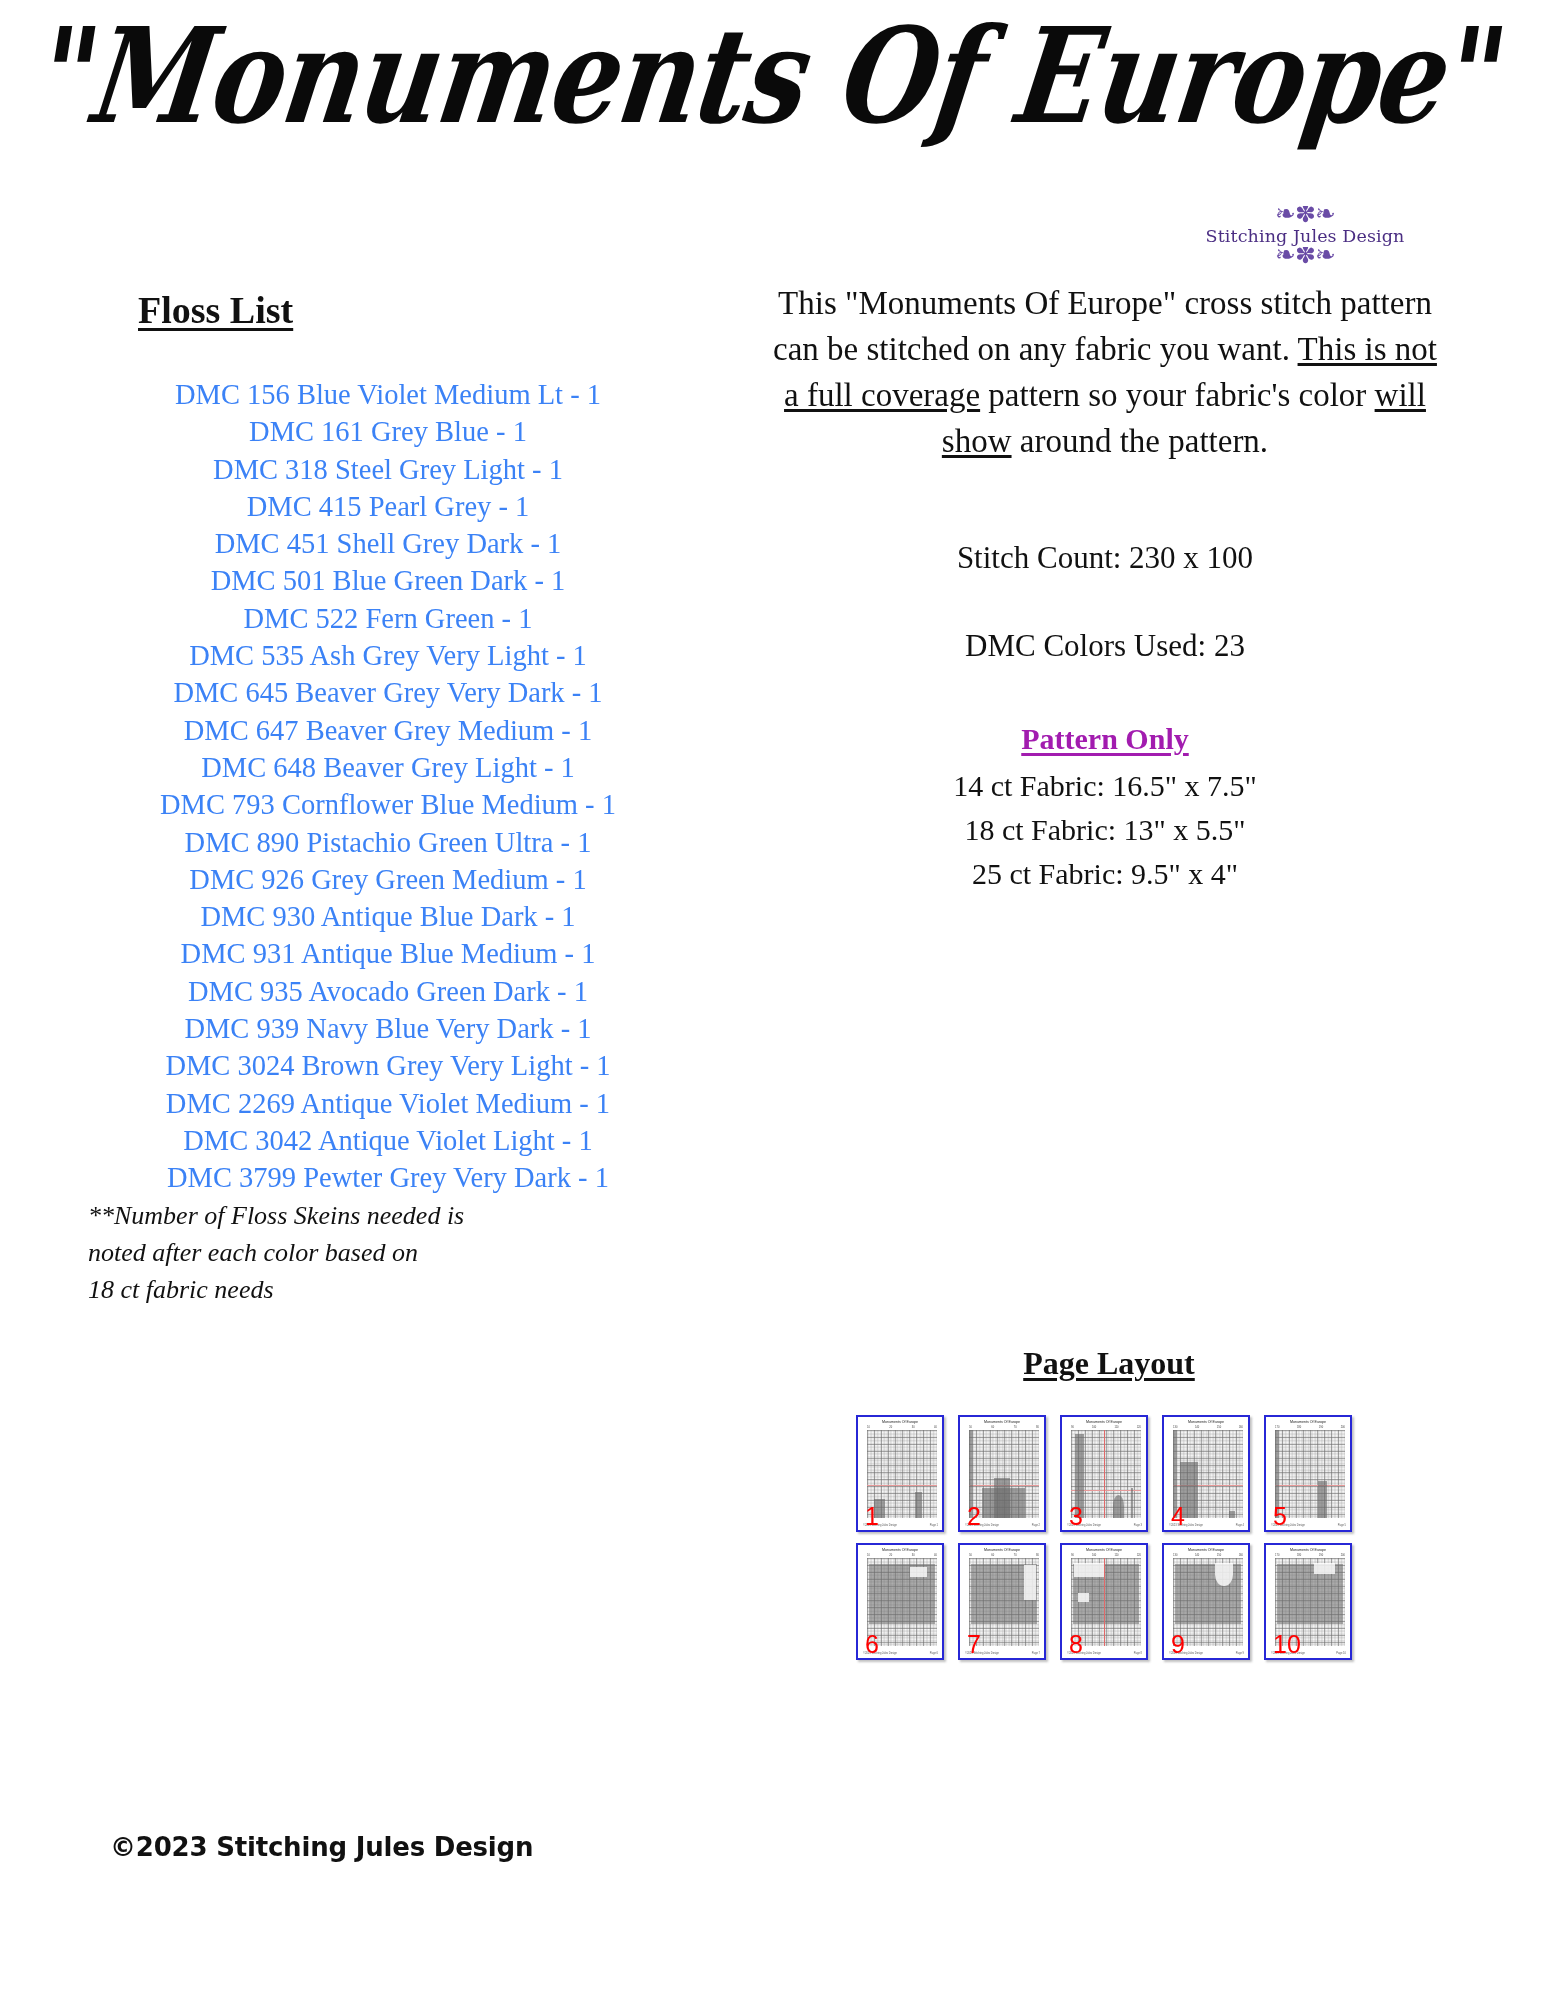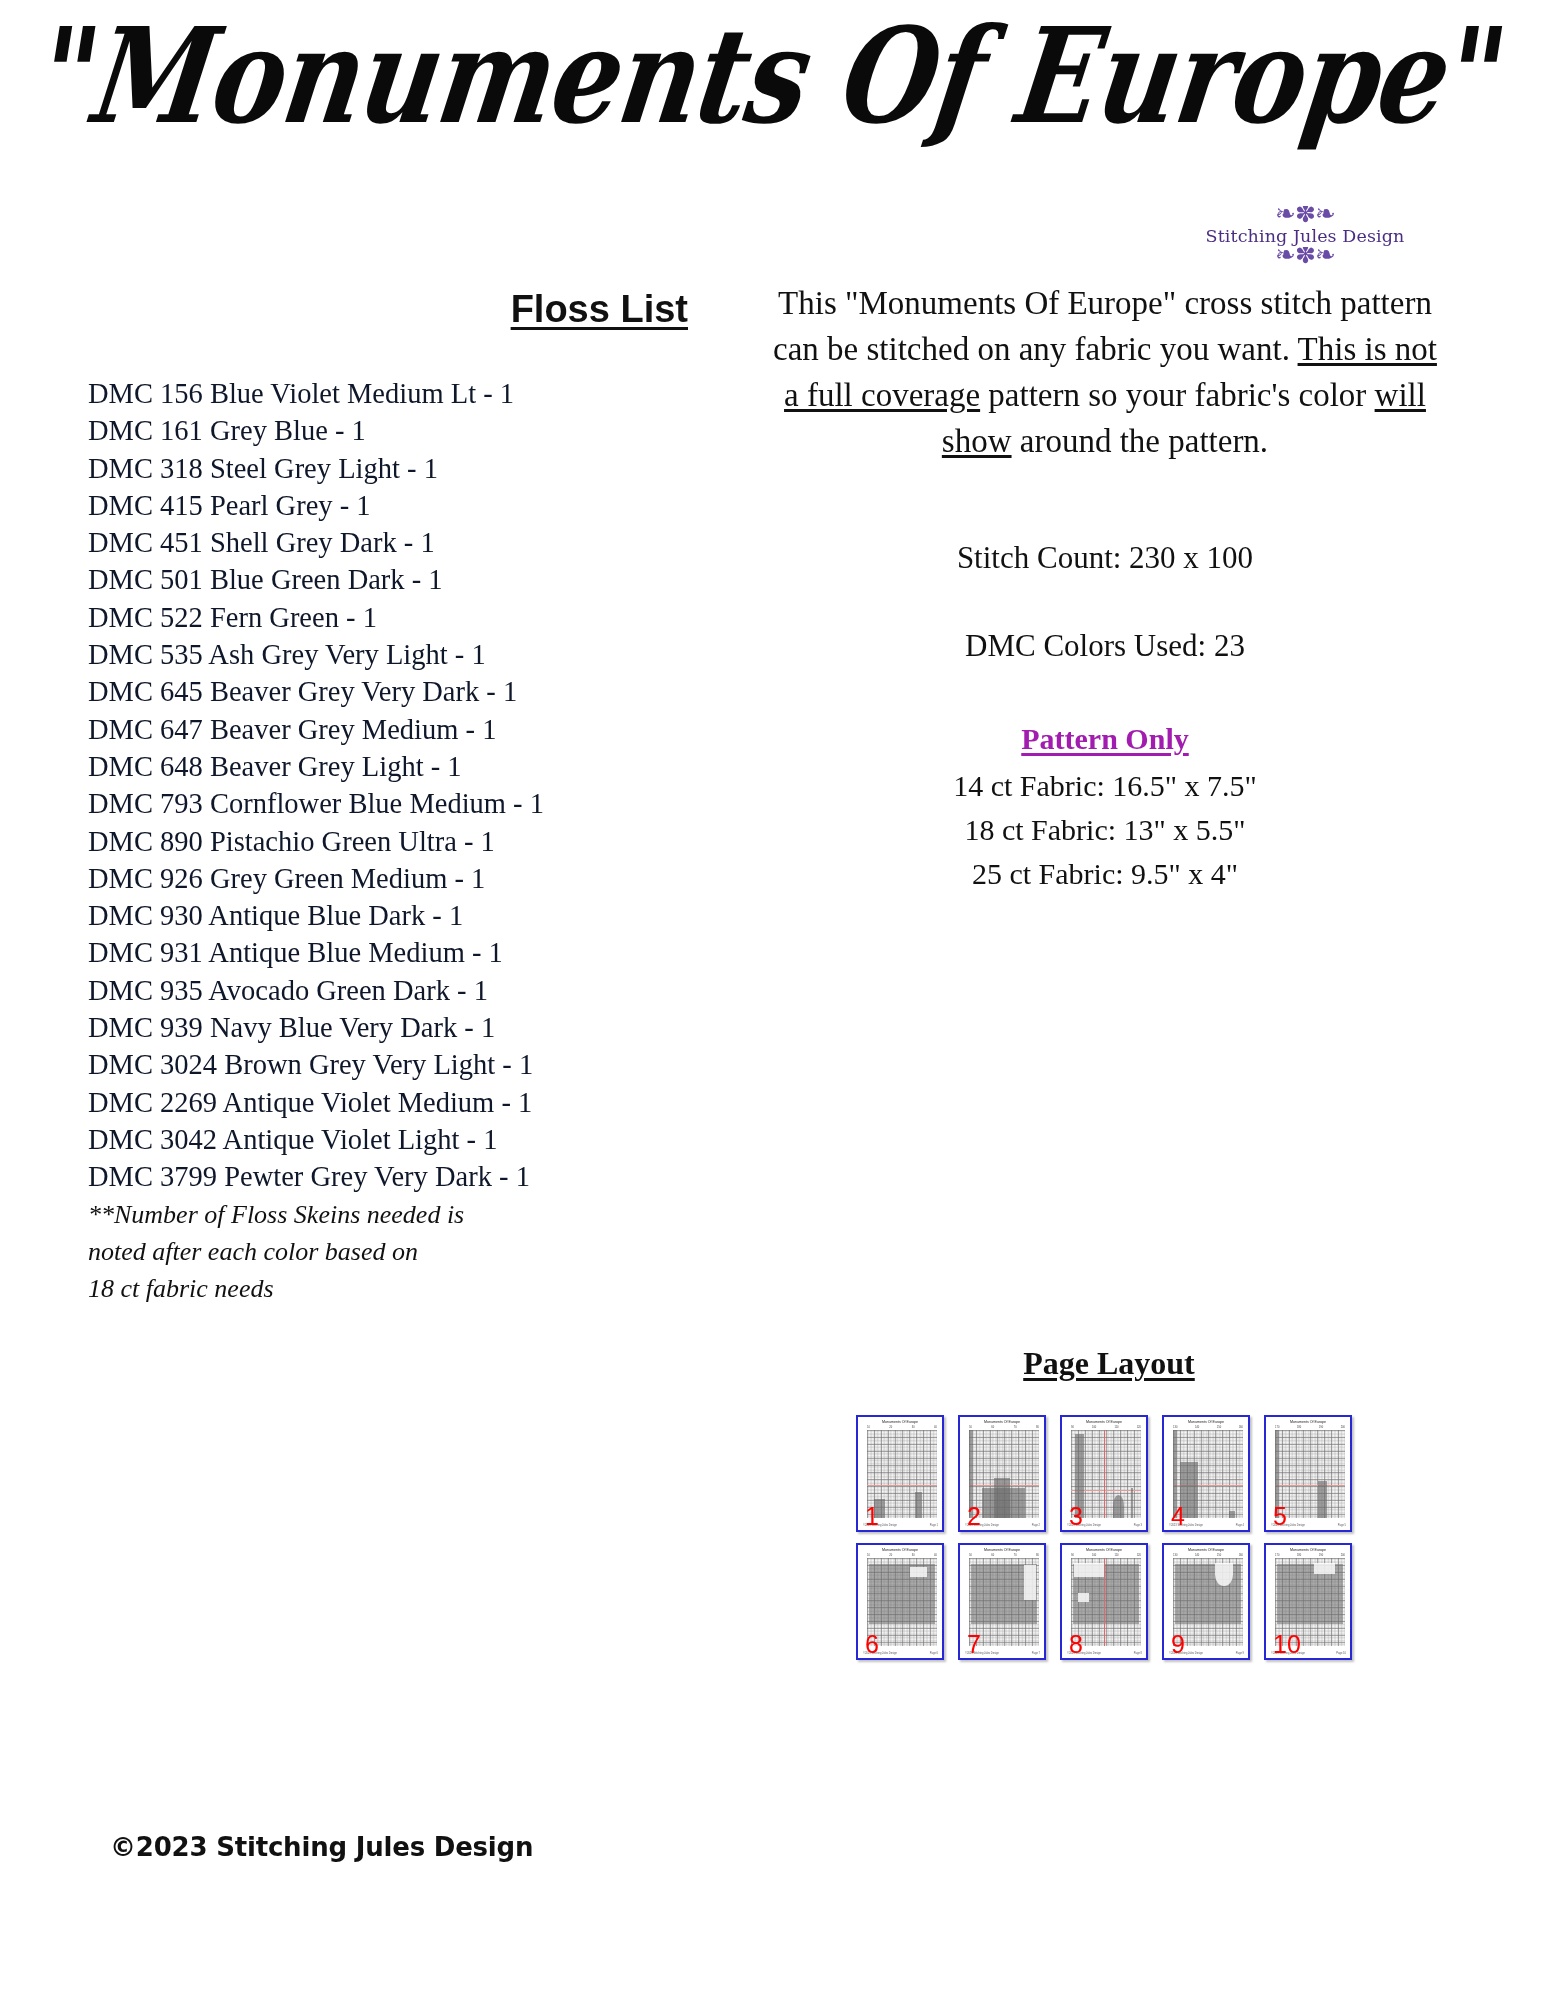--- a/index.html
+++ b/index.html
@@ -67,36 +67,37 @@
   }
 
   
   #left-col {
     position: absolute;
     left: 88px;
     top: 288px;
     width: 600px;
   }
   #floss-heading {
-    font-family: Liberation Sans, sans-serif;
+    font-family: Liberation Serif, serif;
     font-weight: 700;
     font-size: 38px;
-    text-align: right;
+    text-align: left;
     text-decoration: underline;
     text-underline-offset: 5px;
     text-decoration-thickness: 3px;
     margin: 0 0 44px 0;
     padding-left: 50px;
   }
   .floss-item {
     font-family: "Liberation Serif", serif;
     font-size: 28.5px;
     line-height: 37.3px;
     white-space: nowrap;
-    color: #0f172a;
+    color: #3b82f6;
+    text-align: center;
   }
   #floss-note {
     font-family: "Liberation Serif", serif;
     font-style: italic;
     font-size: 26px;
     line-height: 37px;
     color: #111;
   }
 
   

